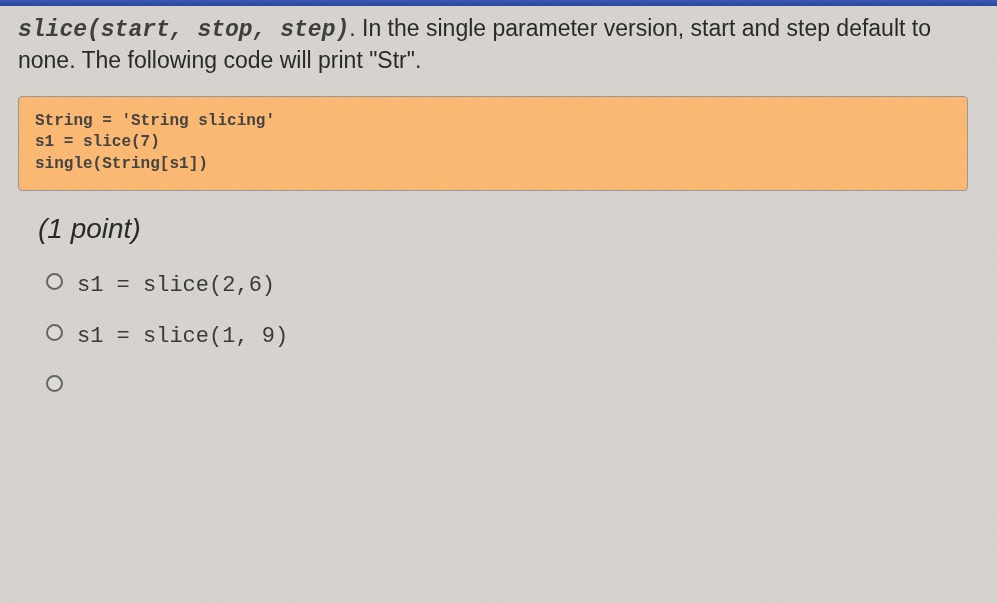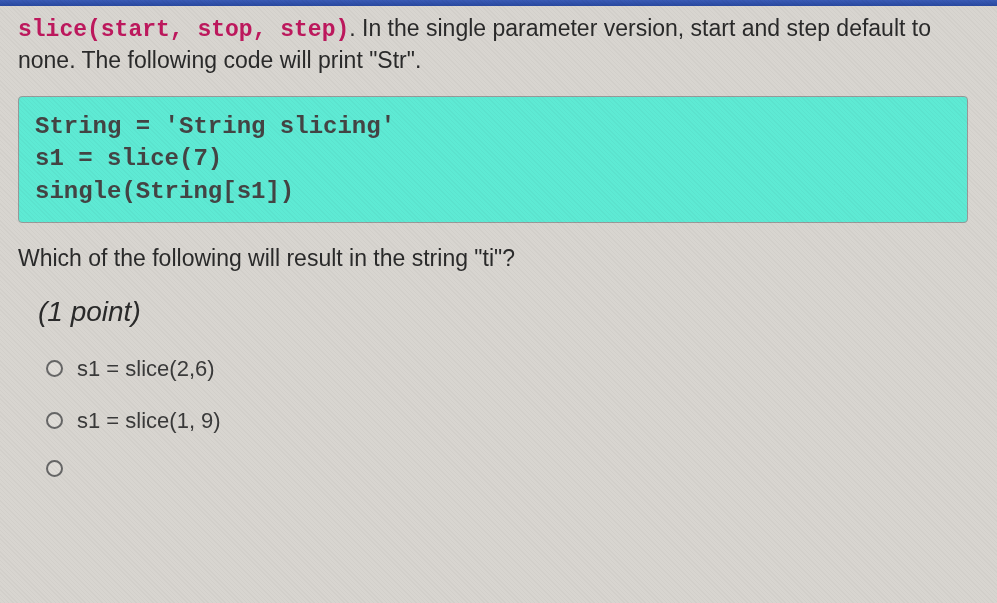--- a/index.html
+++ b/index.html
@@ -25,30 +25,31 @@
     }
     .intro-text {
       font-size: 23px;
       color: #2a2a2a;
       line-height: 1.3;
       margin-bottom: 20px;
     }
     .intro-text .monospace {
       font-family: 'Courier New', monospace;
       font-weight: bold;
-      color: #be185d;
+      color: #404040;
+      font-style: italic;
     }
     .code-box {
-      background: #5eead4;
+      background: #fdba74;
       border: 1px solid #999;
       border-radius: 4px;
       padding: 14px 16px;
       margin-bottom: 22px;
       font-family: 'Courier New', monospace;
-      font-size: 24px;
+      font-size: 16px;
       font-weight: bold;
       color: #444;
       line-height: 1.35;
       width: 950px;
     }
     .question-text {
       font-size: 23px;
       color: #2a2a2a;
       margin-bottom: 24px;
     }
@@ -57,23 +58,23 @@
       font-style: italic;
       color: #2a2a2a;
       margin-left: 20px;
       margin-bottom: 28px;
     }
     .options {
       margin-left: 28px;
     }
     .option {
       display: flex;
-      align-items: center;
+      align-items: flex-start;
       margin-bottom: 26px;
-      font-family: Liberation Sans, sans-serif;
+      font-family: Liberation Mono, monospace;
       font-size: 22px;
       color: #3a3a3a;
     }
     .radio {
       width: 17px;
       height: 17px;
       border: 2px solid #666;
       border-radius: 50%;
       margin-right: 14px;
       flex-shrink: 0;
@@ -102,21 +103,20 @@
   <div class="intro-text">
     <span class="monospace">slice(start, stop, step)</span><span>. In the single parameter version, start and step default to none. The following code will print "Str".</span>
   </div>
 
   <div class="code-box">
     <div>String = 'String slicing'</div>
     <div>s1 = slice(7)</div>
     <div>single(String[s1])</div>
   </div>
 
-  <div class="question-text">Which of the following will result in the string "ti"?</div>
 
   <div class="points">(1 point)</div>
 
   <div class="options">
     <div class="option">
       <div class="radio"></div>
       <span class="option-text">s1 = slice(2,6)</span>
     </div>
     <div class="option">
       <div class="radio"></div>

